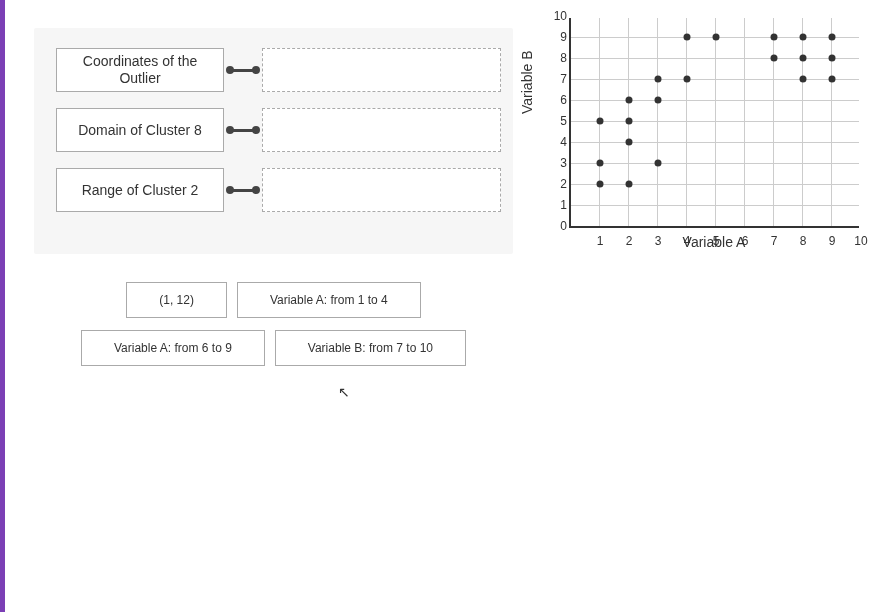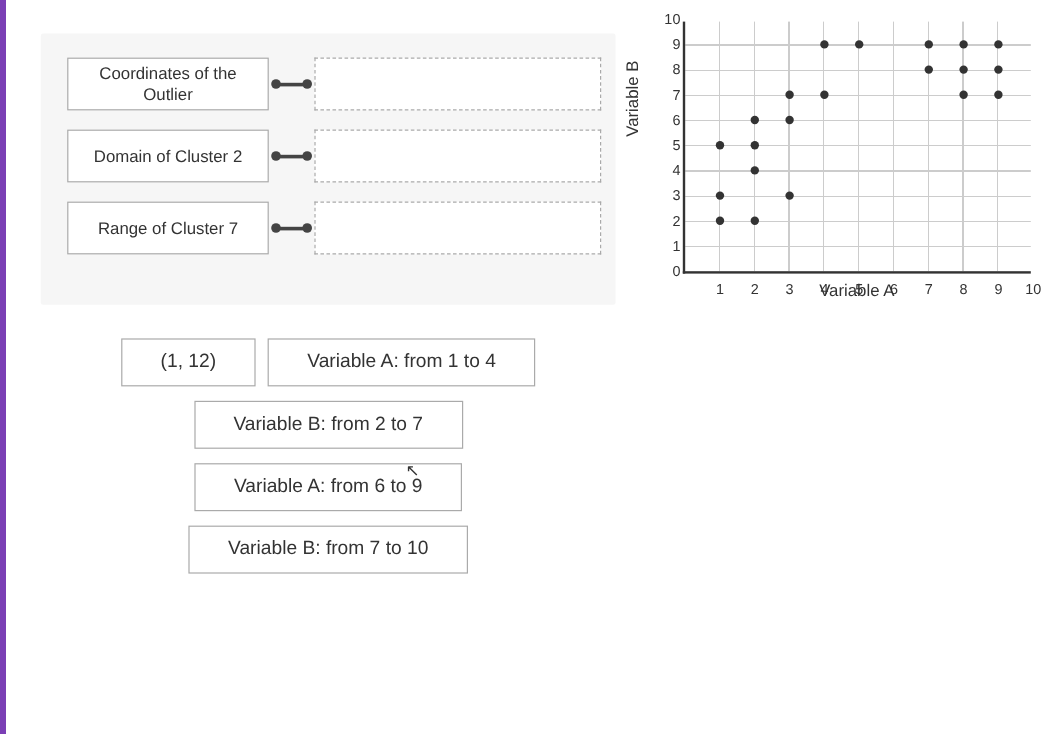--- a/index.html
+++ b/index.html
@@ -85,21 +85,21 @@
     flex-wrap: wrap;
     gap: 12px 10px;
     padding-left: 30px;
     padding-right: 30px;
     justify-content: center;
   }
   .answer-chip {
     border: 1px solid #aaa;
     background: #fff;
     padding: 10px 32px;
-    font-size: 16px;
+    font-size: 12px;
     cursor: grab;
     white-space: nowrap;
   }
   
   .chart-wrap { position: relative; margin-top: -10px; }
   .yaxis-label {
     position: absolute;
     left: -14px; top: 96px;
     transform: rotate(-90deg);
     transform-origin: left top;
@@ -169,41 +169,40 @@
         <div class="label-box">Coordinates of the Outlier</div>
         <div class="connector">
             <div class="connector-line"></div>
           </div>
         <div class="drop-target"></div>
       </div>
 
 
 
       <div class="match-row">
-        <div class="label-box">Domain of Cluster 2</div>
+        <div class="label-box">Domain of Cluster 8</div>
         <div class="connector">
             <div class="connector-line"></div>
           </div>
         <div class="drop-target"></div>
       </div>
 
       <div class="match-row">
-        <div class="label-box">Range of Cluster 7</div>
+        <div class="label-box">Range of Cluster 2</div>
         <div class="connector">
             <div class="connector-line"></div>
           </div>
         <div class="drop-target"></div>
       </div>
 
     </div>
 
     <div class="answers">
       <div class="answer-chip">(1, 12)</div>
       <div class="answer-chip">Variable A: from 1 to 4</div>
-      <div class="answer-chip">Variable B: from 2 to 7</div>
       <div class="answer-chip">Variable A: from 6 to 9</div>
       <div class="answer-chip">Variable B: from 7 to 10</div>
     </div>
   </div>
 
   <div class="right-col">
     <div class="chart-wrap">
       <div class="yaxis-label">Variable B</div>
       <div class="chart" id="chart">
           <div class="ytick" style="bottom: 0px;">0</div>

